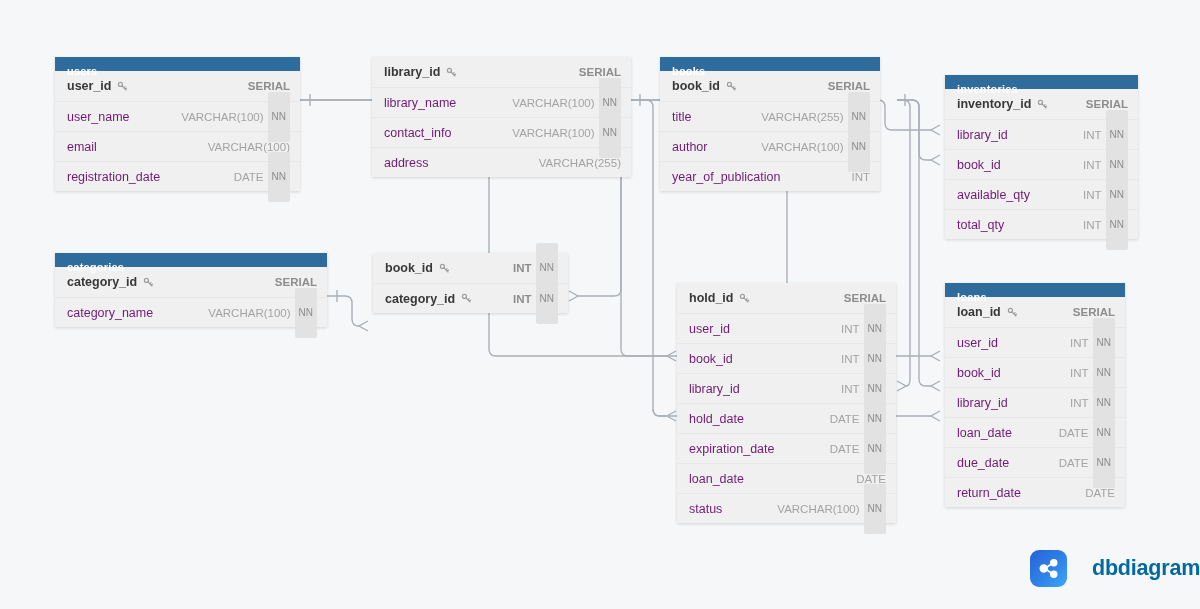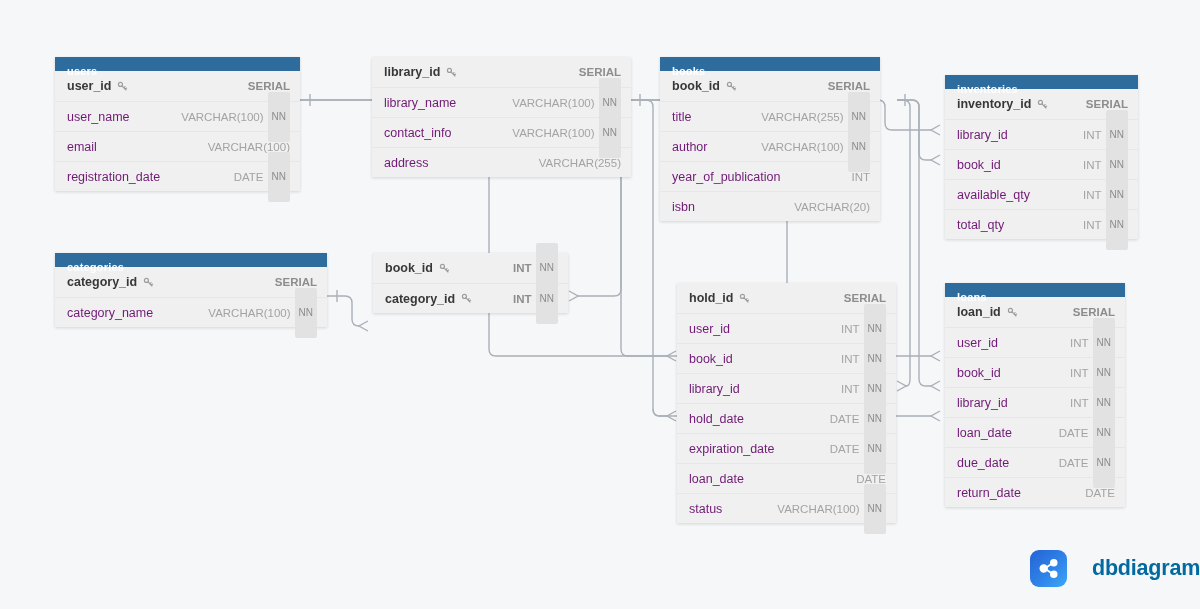--- a/index.html
+++ b/index.html
@@ -206,28 +206,20 @@
           </span>
         </div>
         <div class="row">
           <span class="fname">
             <span>year_of_publication</span>
           </span>
           <span class="ftype">
             <span>INT</span>
           </span>
         </div>
-        <div class="row">
-          <span class="fname">
-            <span>isbn</span>
-          </span>
-          <span class="ftype">
-            <span>VARCHAR(20)</span>
-          </span>
-        </div>
       </div>
       <div class="db-table" style="left: 945px; top: 75px; width: 193px;">
         <div class="hdr">inventories</div>
         <div class="row pk">
           <span class="fname">
             <span>inventory_id</span>
             <svg class="key-ic" viewBox="0 0 24 24">
               <g fill="none" stroke="#8a8a8a" stroke-width="2.6" stroke-linecap="round">
                 <circle cx="7.5" cy="7.5" r="4.4"></circle>
                 <path d="M10.8,10.8 L19.6,19.6 M14.9,14.9 l2.7,-2.7 M18.2,18.2 l2.7,-2.7"></path>

